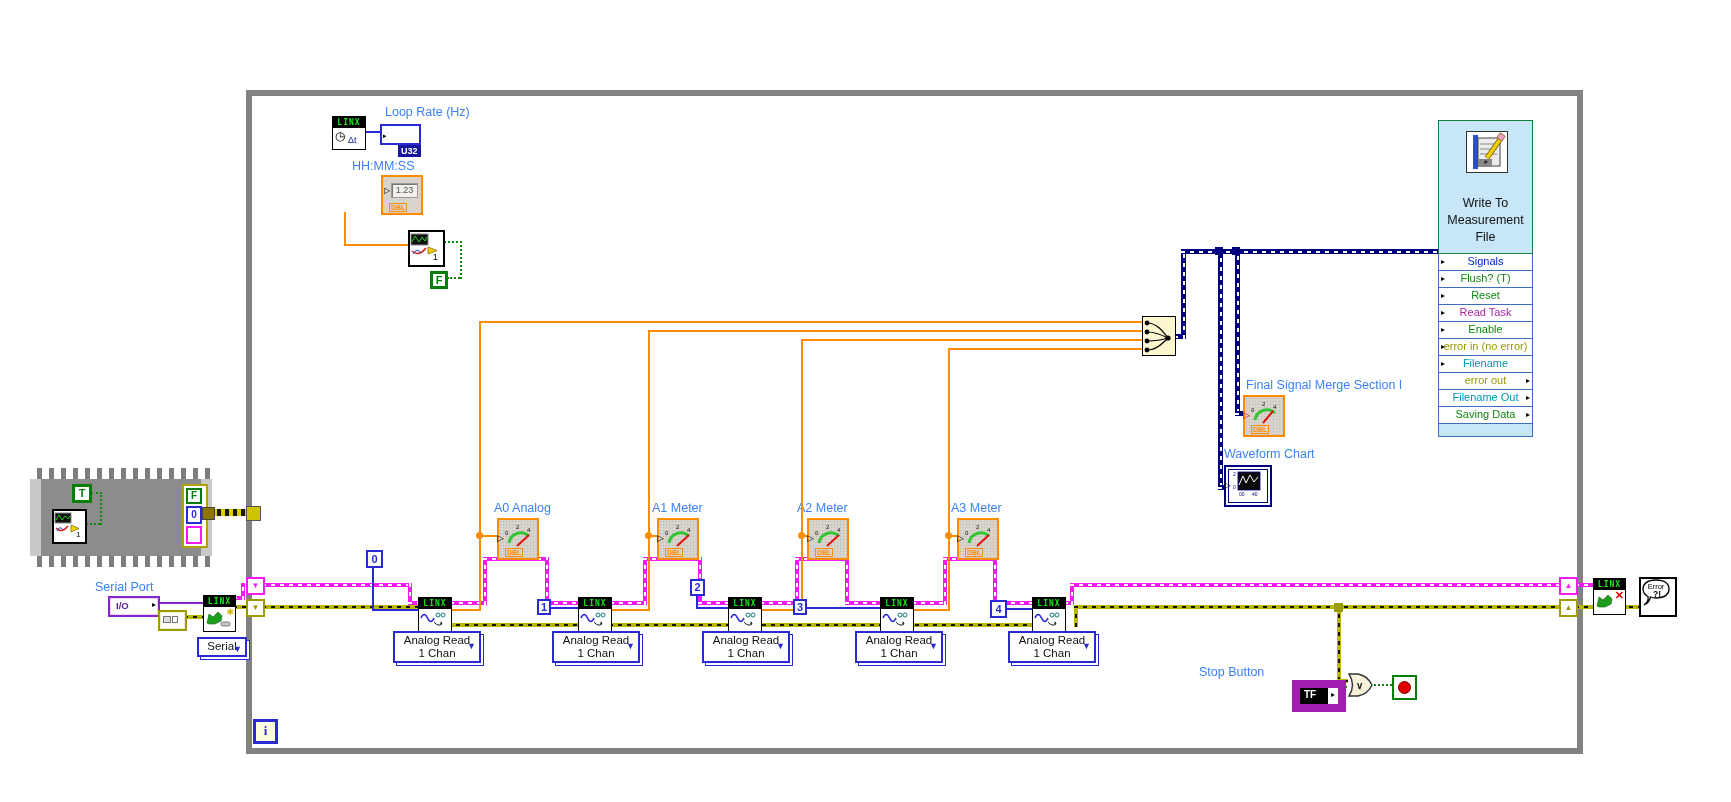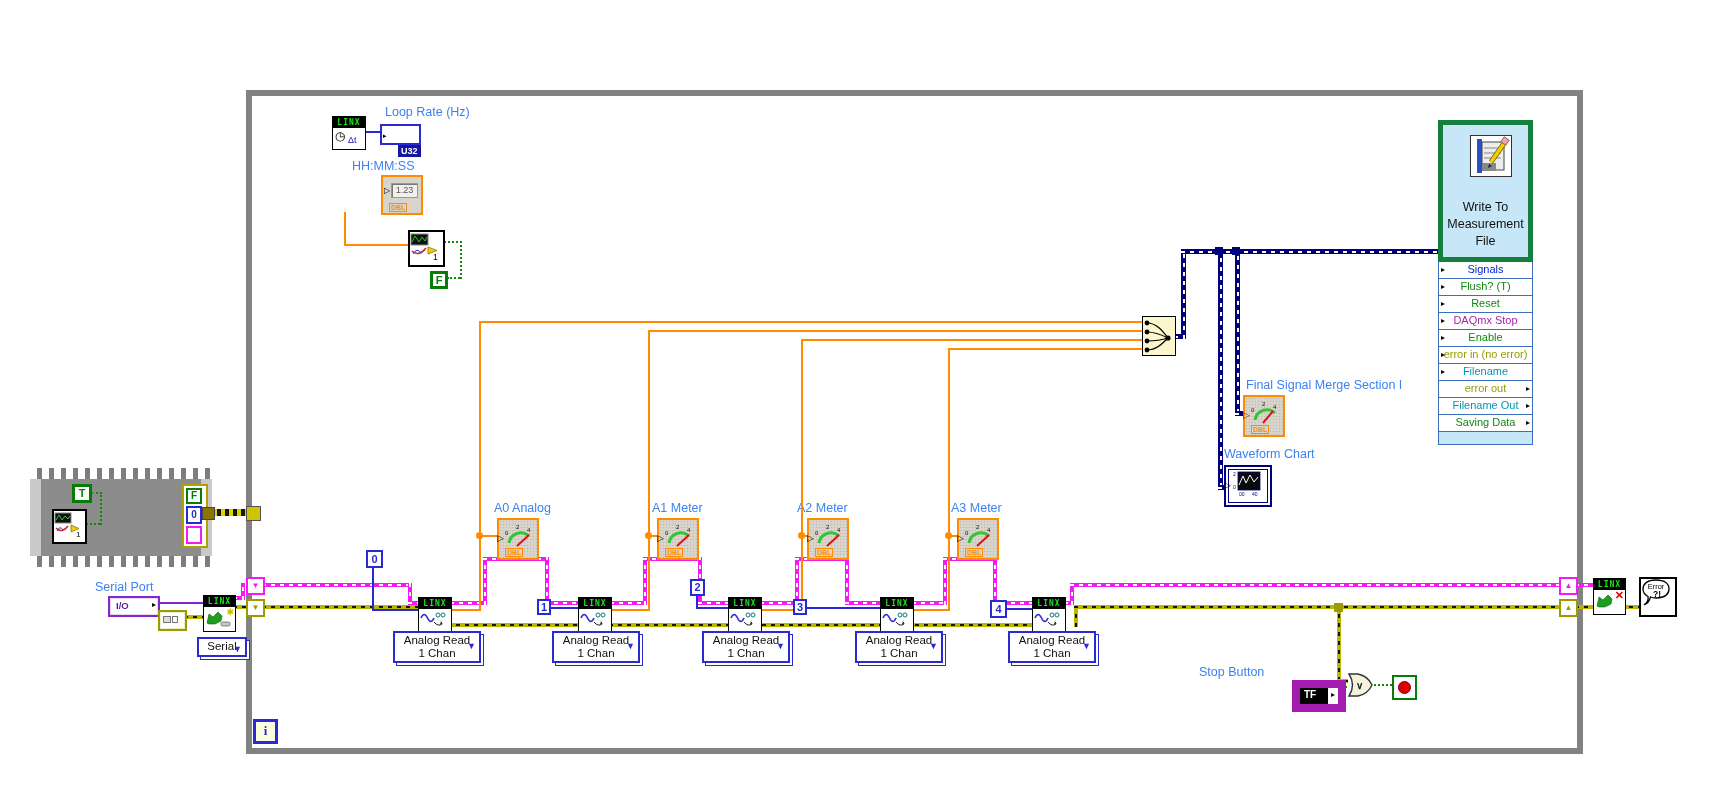--- a/index.html
+++ b/index.html
@@ -36,21 +36,21 @@
   .bl{position:absolute;height:2px;background:#2A2AD4;z-index:2;}
   .blv{position:absolute;width:2px;background:#2A2AD4;z-index:2;}
   .gd{position:absolute;height:0;border-top:2px dotted #0B8A0B;z-index:2;}
   .gdv{position:absolute;width:0;border-left:2px dotted #0B8A0B;z-index:2;}
   .pu{position:absolute;height:2px;background:#8426C9;z-index:2;}
   .dotO{position:absolute;width:7px;height:7px;background:#FF8C00;border-radius:50%;z-index:3;}
   .dotN{position:absolute;width:8px;height:8px;background:#00007E;z-index:3;}
   .dotE{position:absolute;width:9px;height:9px;background:#9C9C00;z-index:3;}
   
   .wvi{position:absolute;left:1438px;top:120px;width:95px;z-index:6;}
-  .wvihead{height:132px;background:#C7E6F7;border:5px solid #15803d;position:relative;text-align:center;}
+  .wvihead{height:132px;background:#C7E6F7;border:1px solid #15803d;position:relative;text-align:center;}
   .wvititle{position:absolute;left:0;right:0;top:74px;font-size:12.5px;line-height:17px;color:#111;}
   .wrow{position:relative;height:16px;background:#fff;border:1px solid #3E6FBF;border-top:none;font-size:11px;line-height:15px;text-align:center;overflow:hidden;white-space:nowrap;}
   .wfoot{height:12px;background:#C7E6F7;border:1px solid #3E6FBF;border-top:none;}
   .ra{position:absolute;top:3px;font-size:8px;color:#000;line-height:9px;}
   .t-blue{color:#0026CC;} .t-green{color:#128712;} .t-purple{color:#A526A5;} .t-olive{color:#9A9A00;} .t-teal{color:#0096B4;}
   .u32chip{display:inline-block;background:#16169E;color:#fff;font:bold 9px "Liberation Sans",sans-serif;padding:1px 3px;line-height:10px;margin-left:15px;}
   .iterm{position:absolute;left:253px;top:719px;width:19px;height:19px;border:3px solid #2A2AD4;background:#FCFCDE;color:#2A2AD4;font:bold 13px "Liberation Serif",serif;text-align:center;line-height:18px;z-index:6;}
   .condterm{position:absolute;left:1392px;top:675px;width:21px;height:21px;border:2.5px solid #067D06;background:#fff;z-index:6;}
   .condterm i{position:absolute;left:4px;top:4px;width:11px;height:11px;border-radius:50%;background:#E00000;border:1px solid #7A0000;}
   .tfterm{position:absolute;left:1264px;top:680px;width:38px;height:16px;background:#000000;border:8px solid #a21caf;z-index:6;margin-left:28px;}
@@ -423,21 +423,21 @@
       </svg>
       <div class="wvititle">
         <div>Write To</div>
         <div>Measurement</div>
         <div>File</div>
       </div>
     </div>
     <div class="wrow t-blue"><span class="ra" style="left:2px;">▸</span><span>Signals</span></div>
     <div class="wrow t-green"><span class="ra" style="left:2px;">▸</span><span>Flush? (T)</span></div>
     <div class="wrow t-green"><span class="ra" style="left:2px;">▸</span><span>Reset</span></div>
-    <div class="wrow t-purple"><span class="ra" style="left:2px;">▸</span><span>DAQmx Stop</span></div>
+    <div class="wrow t-purple"><span class="ra" style="left:2px;">▸</span><span>Read Task</span></div>
     <div class="wrow t-green"><span class="ra" style="left:2px;">▸</span><span>Enable</span></div>
     <div class="wrow t-olive"><span class="ra" style="left:2px;">▸</span><span>error in (no error)</span></div>
     <div class="wrow t-teal"><span class="ra" style="left:2px;">▸</span><span>Filename</span></div>
     <div class="wrow t-olive"><span class="ra" style="right:2px;">▸</span><span>error out</span></div>
     <div class="wrow t-teal"><span class="ra" style="right:2px;">▸</span><span>Filename Out</span></div>
     <div class="wrow t-green"><span class="ra" style="right:2px;">▸</span><span>Saving Data</span></div>
     <div class="wfoot"></div>
   </div>
 
   <div class="lbl" style="left:1199px;top:665px;text-align:center;">Stop Button</div>

